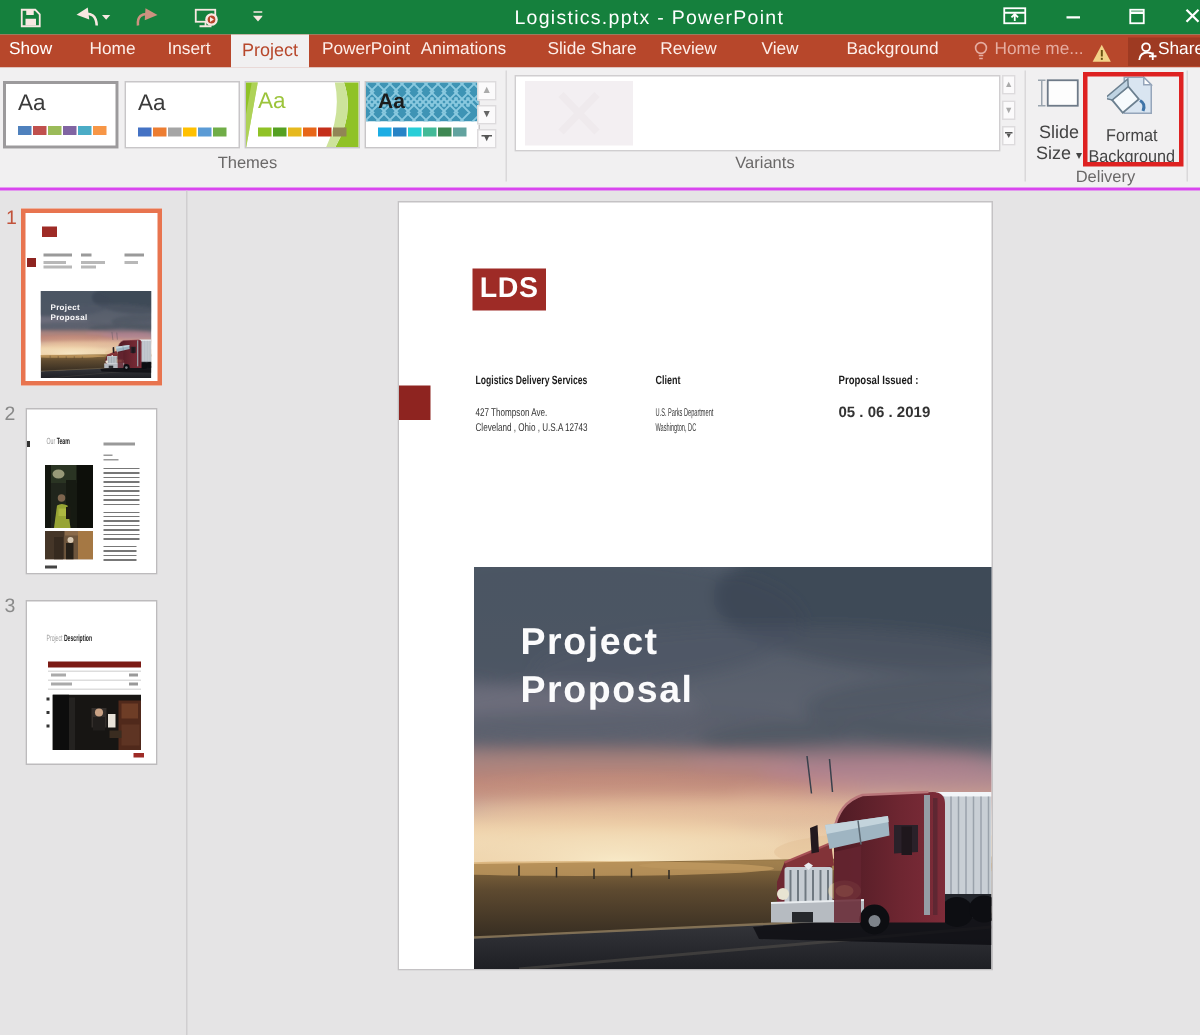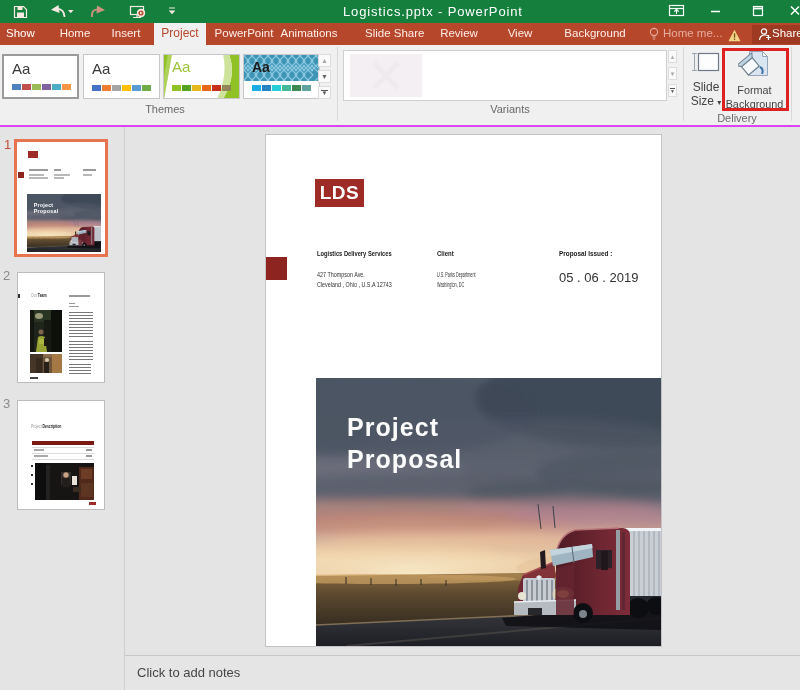--- a/index.html
+++ b/index.html
@@ -317,30 +317,27 @@
 <div id="slide">
 
   <div class="abs" style="left:49px;top:44px;width:49px;height:28px;background:#9E2B26;color:#FFFFFF;font-weight:bold;font-size:19px;text-align:center;line-height:28px;letter-spacing:0.5px;">LDS</div>
 
   <div class="abs" style="left:0px;top:122px;width:21px;height:23px;background:#8E2420;"></div>
   <div class="abs" style="left:51px;top:114px;font-size:8px;font-weight:bold;color:#1a1a1a;transform:scaleX(0.72);transform-origin:left top;white-space:nowrap;">Logistics Delivery Services</div>
   <div class="abs" style="left:171px;top:114px;font-size:8px;font-weight:bold;color:#1a1a1a;transform:scaleX(0.75);transform-origin:left top;">Client</div>
   <div class="abs" style="left:293px;top:114px;font-size:8px;font-weight:bold;color:#1a1a1a;transform:scaleX(0.8);transform-origin:left top;white-space:nowrap;">Proposal Issued :</div>
   <div class="abs" style="left:51px;top:135px;font-size:7.5px;color:#333;line-height:10px;transform:scaleX(0.72);transform-origin:left top;white-space:nowrap;">427 Thompson Ave.<br>Cleveland , Ohio , U.S.A 12743</div>
   <div class="abs" style="left:171px;top:135px;font-size:7.5px;color:#333;line-height:10px;transform:scaleX(0.50);transform-origin:left top;white-space:nowrap;">U.S. Parks Department<br>Washington, DC</div>
-  <div class="abs" style="left:293px;top:135px;font-size:13px;color:#333;transform-origin:left top;white-space:nowrap;">05 . 06 . 2019</div>
+  <div class="abs" style="left:293px;top:135px;font-size:10px;color:#333;transform-origin:left top;white-space:nowrap;font-weight:bold;">05 . 06 . 2019</div>
 
   <svg class="abs" style="left:50px;top:243px;" width="345" height="268" viewBox="0 0 345 268">
         <use href="#truckphoto"></use>
       </svg>
 </div>
 
-<div id="notesbar">
-      <span>Click to add notes</span>
-    </div>
 
 <svg width="0" height="0" style="position:absolute">
 <defs>
 <symbol id="truckphoto" viewBox="0 0 345 268">
   <defs>
     <linearGradient id="skyg" x1="0" y1="0" x2="0" y2="1">
       <stop offset="0" stop-color="#56606E"></stop>
       <stop offset="0.3" stop-color="#5C6170"></stop>
       <stop offset="0.55" stop-color="#6E6E7C"></stop>
       <stop offset="0.68" stop-color="#8E8288"></stop>

